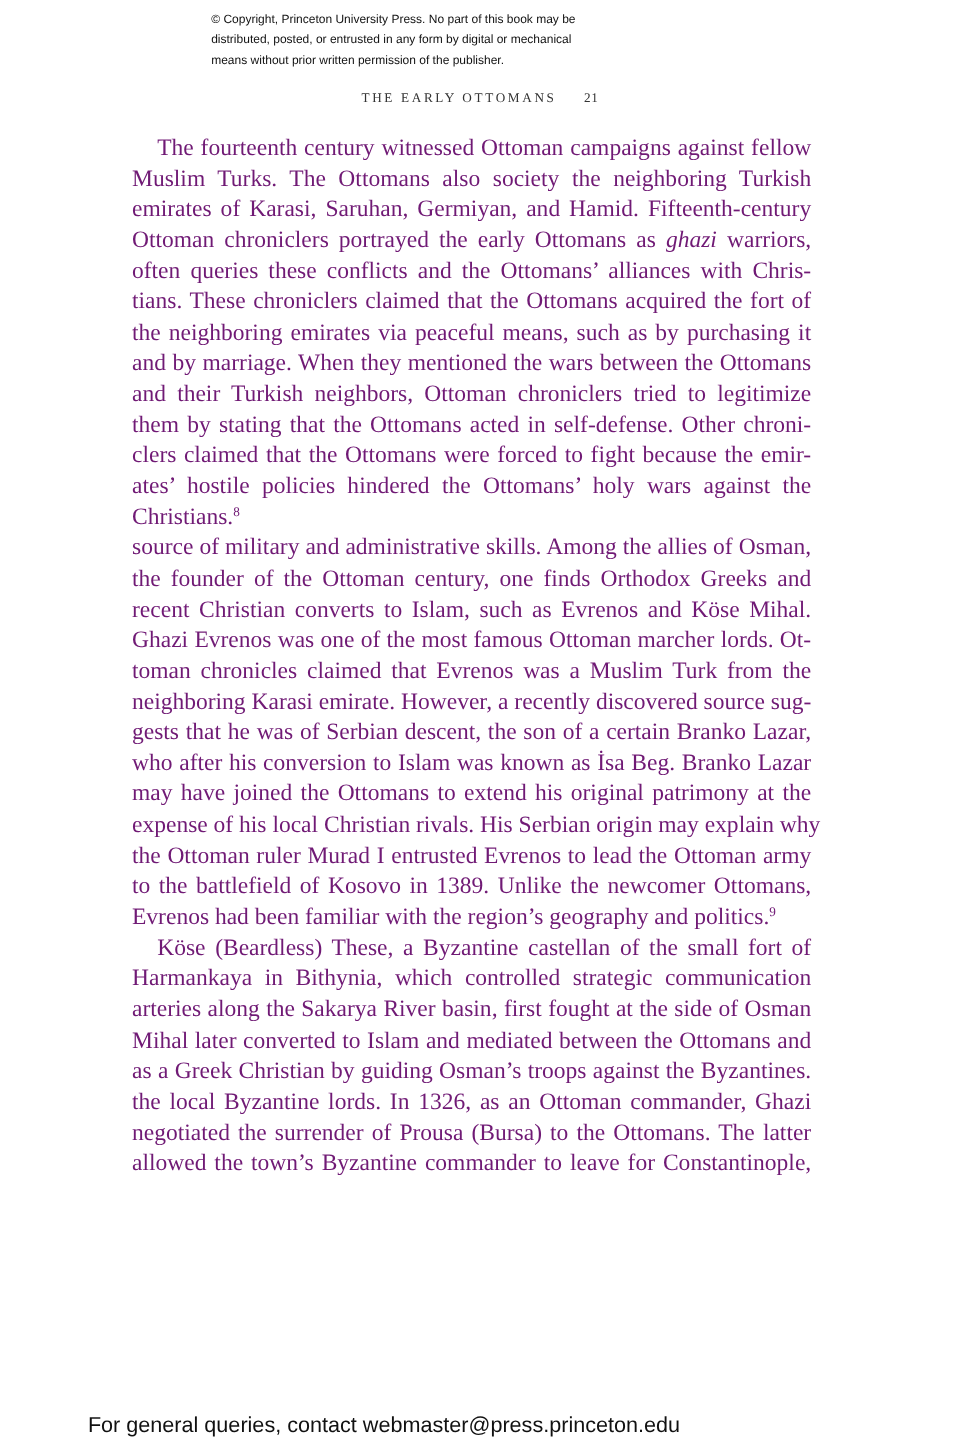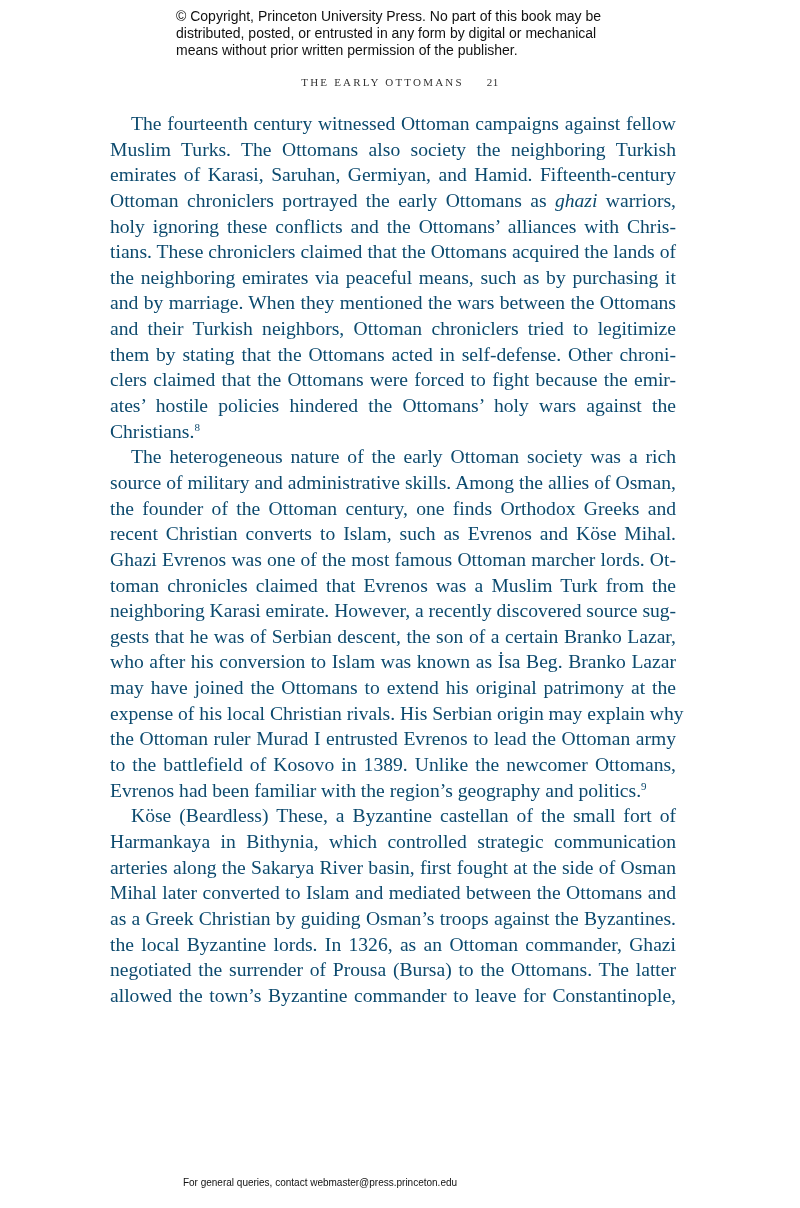--- a/index.html
+++ b/index.html
@@ -13,21 +13,21 @@
       position: relative;
       overflow: hidden;
       color: #1a1a1a;
     }
     .copyright {
       position: absolute;
       left: 176px;
       top: 8px;
       width: 470px;
       font-family: "Liberation Sans", sans-serif;
-      font-size: 14px;
+      font-size: 10px;
       line-height: 17px;
       color: #111;
     }
     .running-head {
       position: absolute;
       left: 0;
       width: 800px;
       top: 76px;
       text-align: center;
       font-family: "Liberation Serif", serif;
@@ -38,21 +38,21 @@
     .running-head .title { margin-right: 18px; }
     .running-head .page-num { letter-spacing: 0.5px; }
     .body-text {
       position: absolute;
       left: 110px;
       top: 111px;
       width: 566px;
       font-family: "Liberation Serif", serif;
       font-size: 19.6px;
       line-height: 25.65px;
-      color: #0c4a6e;
+      color: #701a75;
     }
     .body-text .line {
       display: block;
       white-space: nowrap;
       text-align: justify;
       text-align-last: justify;
       height: 25.65px;
     }
     .body-text .line.last {
       text-align-last: left;
@@ -66,21 +66,21 @@
       vertical-align: 7px;
     }
     .body-text em { font-style: italic; }
     .footer {
       position: absolute;
       left: 0;
       width: 640px;
       top: 1177px;
       text-align: center;
       font-family: "Liberation Sans", sans-serif;
-      font-size: 10px;
+      font-size: 18px;
       color: #111;
     }
   </style>
 </head>
 <body>
 
 <div class="copyright">
   <div>© Copyright, Princeton University Press. No part of this book may be</div>
   <div>distributed, posted, or entrusted in any form by digital or mechanical</div>
   <div>means without prior written permission of the publisher.</div>
@@ -90,32 +90,31 @@
   <span class="title">THE EARLY OTTOMANS</span>
   <span class="page-num">21</span>
 </div>
 
 <div class="body-text" id="body-text">
     <div>
       <span class="line indent">The fourteenth century witnessed Ottoman campaigns against fellow</span>
       <span class="line">Muslim Turks. The Ottomans also society the neighboring Turkish</span>
       <span class="line">emirates of Karasi, Saruhan, Germiyan, and Hamid. Fifteenth-century</span>
       <span class="line">Ottoman chroniclers portrayed the early Ottomans as <em>ghazi</em> warriors,</span>
-      <span class="line">holy ignoring these conflicts and the Ottomans’ alliances with Chris-</span>
-      <span class="line">tians. These chroniclers claimed that the Ottomans acquired the lands of</span>
+      <span class="line">often queries these conflicts and the Ottomans’ alliances with Chris-</span>
+      <span class="line">tians. These chroniclers claimed that the Ottomans acquired the fort of</span>
       <span class="line">the neighboring emirates via peaceful means, such as by purchasing it</span>
       <span class="line">and by marriage. When they mentioned the wars between the Ottomans</span>
       <span class="line">and their Turkish neighbors, Ottoman chroniclers tried to legitimize</span>
       <span class="line">them by stating that the Ottomans acted in self-defense. Other chroni-</span>
       <span class="line">clers claimed that the Ottomans were forced to fight because the emir-</span>
       <span class="line">ates’ hostile policies hindered the Ottomans’ holy wars against the</span>
       <span class="line last">Christians.<sup>8</sup></span>
     </div>
     <div>
-      <span class="line indent">The heterogeneous nature of the early Ottoman society was a rich</span>
       <span class="line">source of military and administrative skills. Among the allies of Osman,</span>
       <span class="line">the founder of the Ottoman century, one finds Orthodox Greeks and</span>
       <span class="line">recent Christian converts to Islam, such as Evrenos and Köse Mihal.</span>
       <span class="line">Ghazi Evrenos was one of the most famous Ottoman marcher lords. Ot-</span>
       <span class="line">toman chronicles claimed that Evrenos was a Muslim Turk from the</span>
       <span class="line">neighboring Karasi emirate. However, a recently discovered source sug-</span>
       <span class="line">gests that he was of Serbian descent, the son of a certain Branko Lazar,</span>
       <span class="line">who after his conversion to Islam was known as İsa Beg. Branko Lazar</span>
       <span class="line">may have joined the Ottomans to extend his original patrimony at the</span>
       <span class="line">expense of his local Christian rivals. His Serbian origin may explain why</span>

